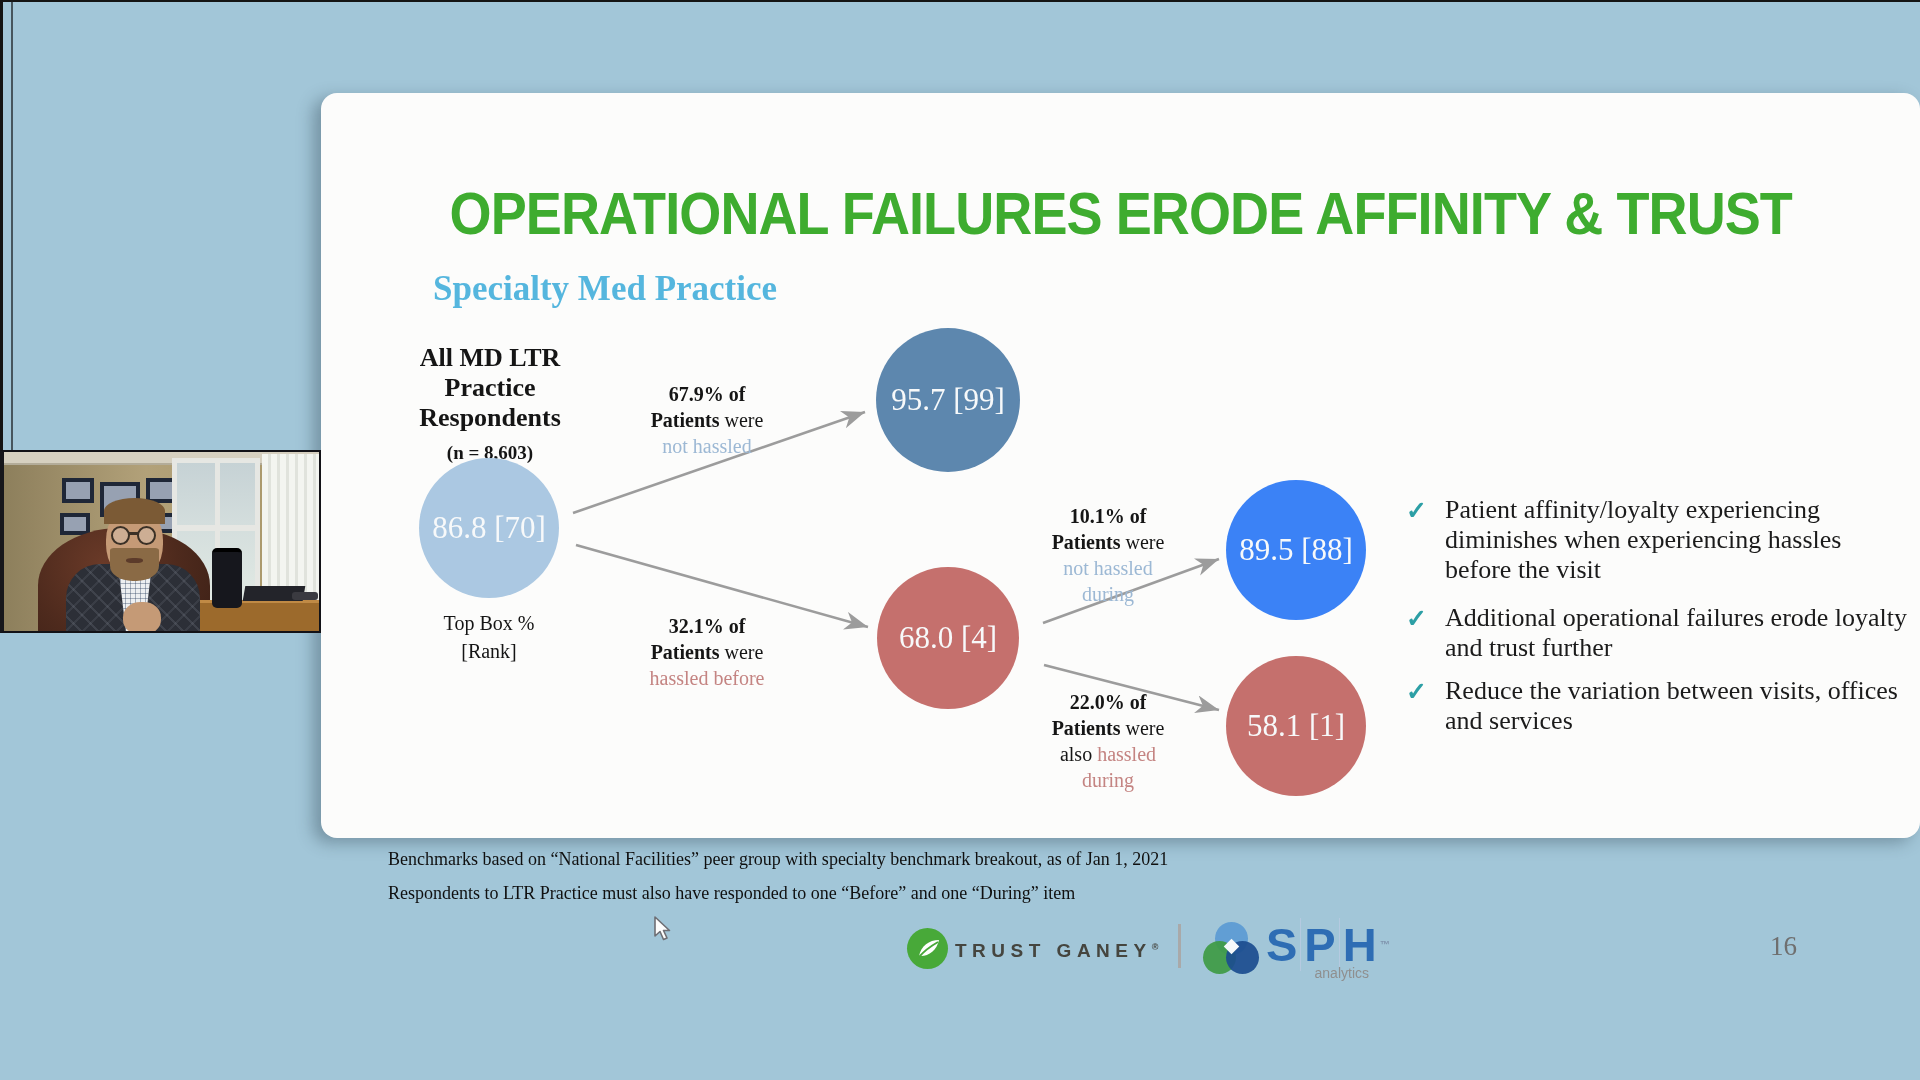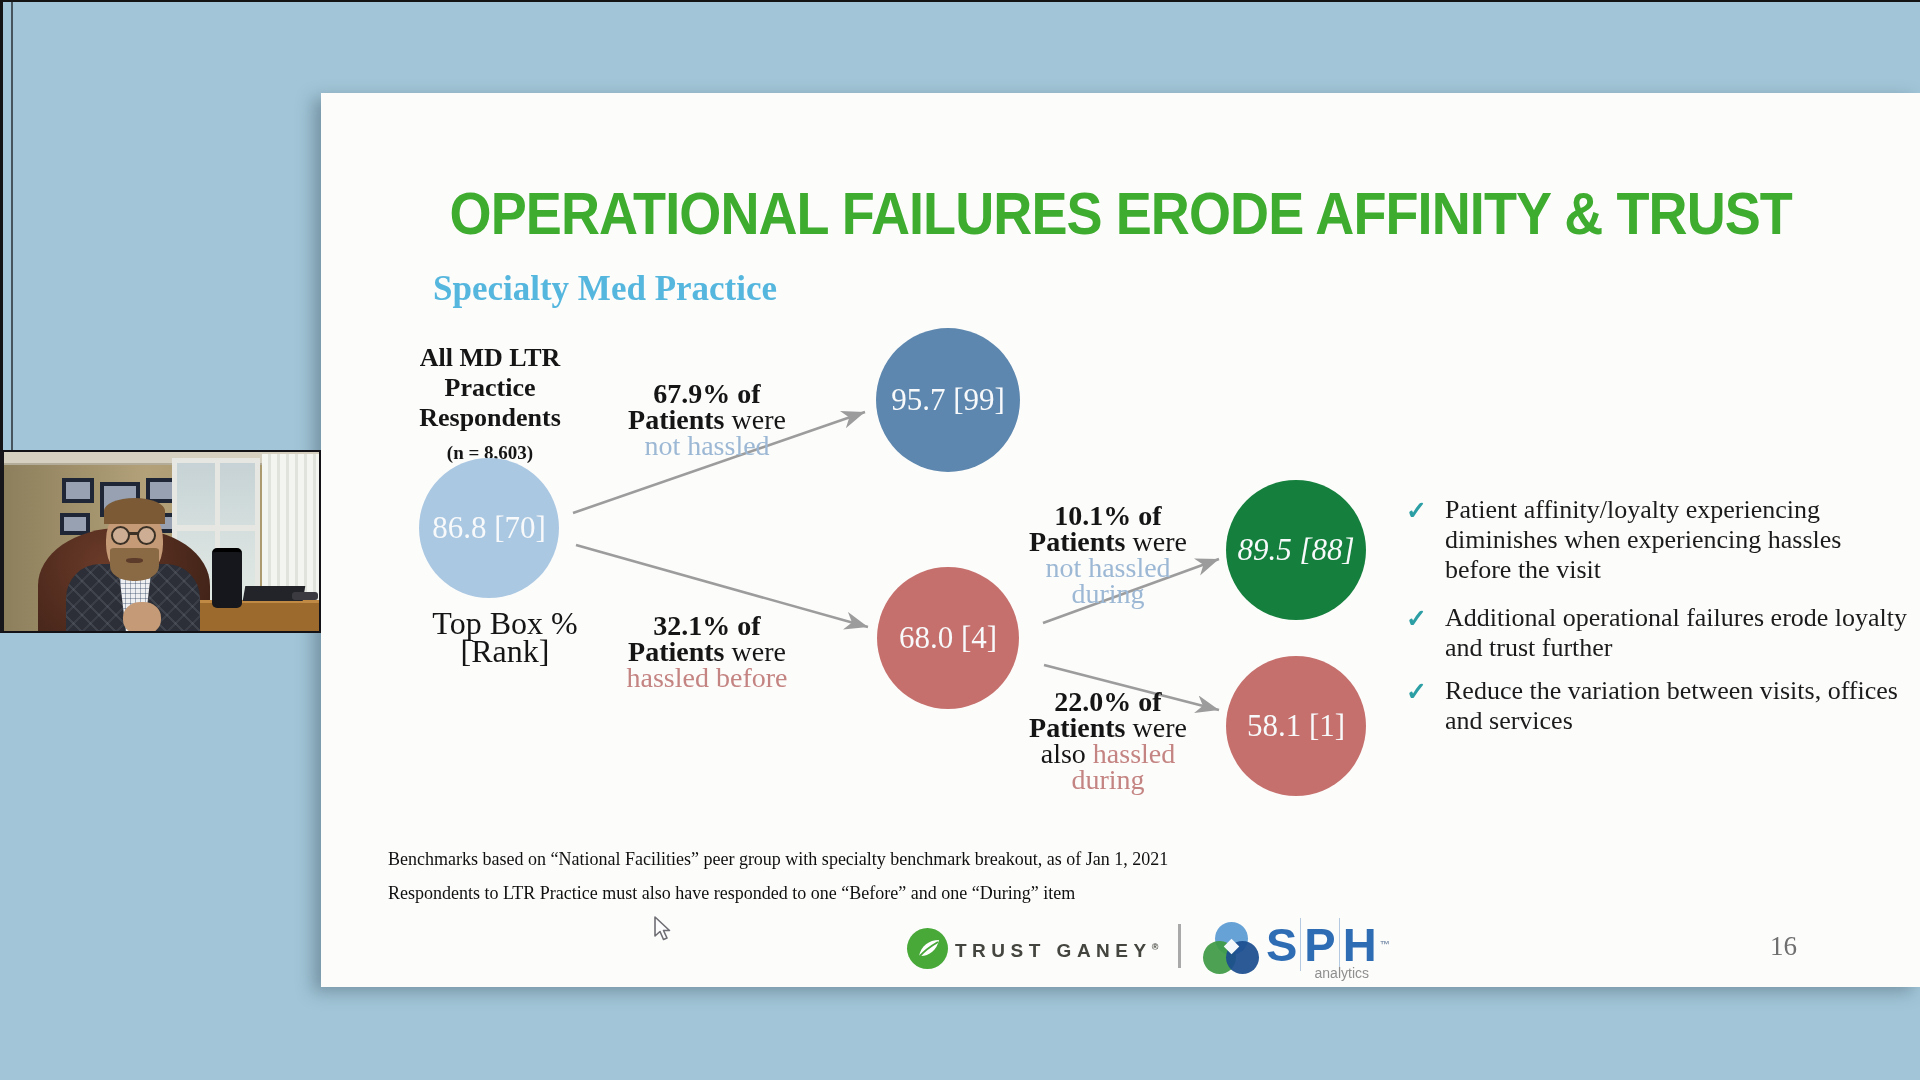--- a/index.html
+++ b/index.html
@@ -7,57 +7,57 @@
     width:1920px;height:1080px;position:relative;overflow:hidden;
     background:#a2c6d8;
     font-family:"Liberation Serif",serif;
   }
   .edge-top{position:absolute;left:0;top:0;width:1920px;height:2px;background:#141414;}
   .edge-left{position:absolute;left:0;top:0;width:3px;height:452px;background:#141414;}
   .edge-line{position:absolute;left:11px;top:0;width:2px;height:450px;background:rgba(22,24,28,.65);}
 
   
   .slide{
-    position:absolute;left:321px;top:93px;width:1599px;height:894px;
-    background:#fcfcfb;box-shadow:-8px 5px 16px rgba(45,65,80,.38);
+    position:absolute;left:321px;top:93px;width:1599px;height:745px;
+    background:#fcfcfb;box-shadow:-8px 5px 16px rgba(45,65,80,.38);border-radius:16px;
   }
   .slide-title{
     position:absolute;left:0;right:0;top:86px;text-align:center;
     font-family:"Liberation Sans",sans-serif;font-weight:bold;font-size:60px;
     color:#3eac2f;white-space:nowrap;
   }
   .slide-title>span{display:inline-block;transform:scaleX(.9);letter-spacing:-1px;}
   .slide-subtitle{
     position:absolute;left:112px;top:176px;
     font-weight:bold;font-size:35px;color:#55b6de;
   }
 
   
   .lblock{position:absolute;text-align:center;color:#151515;font-family:Liberation Serif, serif;}
   .root-label{left:49px;top:250px;width:240px;font-weight:bold;font-size:26px;line-height:30px;}
   .root-n{font-weight:bold;font-size:19px;margin-top:5px;}
-  .topbox{left:84px;top:516px;width:200px;font-size:32px;line-height:28px;}
-  .elabel{width:200px;font-size:28px;line-height:26px;font-weight:bold;}
+  .topbox{left:68px;top:516px;width:200px;font-size:20px;line-height:28px;}
+  .elabel{width:200px;font-size:20px;line-height:26px;font-weight:bold;}
   .elabel .rest{font-weight:normal;}
   .elabel .blue{color:#9cb8d4;font-weight:normal;}
   .elabel .red{color:#c48482;font-weight:normal;}
   .elabel .plain{color:#151515;font-weight:normal;}
   .eA{left:286px;top:288px;}
   .eB{left:286px;top:520px;}
   .eC{left:687px;top:410px;}
   .eD{left:687px;top:596px;}
 
   .circle{
     position:absolute;border-radius:50%;display:flex;align-items:center;justify-content:center;
     color:#f7f9fa;font-size:31px;
   }
   .c-root{left:98px;top:365px;width:140px;height:140px;background:#abc8e2;}
   .c-nhb {left:555px;top:235px;width:144px;height:144px;background:#5d87ae;}
   .c-hb  {left:556px;top:474px;width:142px;height:142px;background:#c5706d;}
-  .c-nhd {left:905px;top:387px;width:140px;height:140px;background:#15803d;font-style:italic;}
+  .c-nhd {left:905px;top:387px;width:140px;height:140px;background:#3b82f6;}
   .c-hd  {left:905px;top:563px;width:140px;height:140px;background:#c5706d;}
 
   .arrows{position:absolute;left:0;top:0;}
 
   
   .bullet{position:absolute;left:1085px;display:flex;}
   .b1{top:402px;} .b2{top:510px;} .b3{top:583px;}
   .bullet .check{
     width:24px;margin-right:15px;color:#2c9fa5;font-family:"Liberation Sans",sans-serif;
     font-weight:bold;font-size:25px;line-height:30px;

